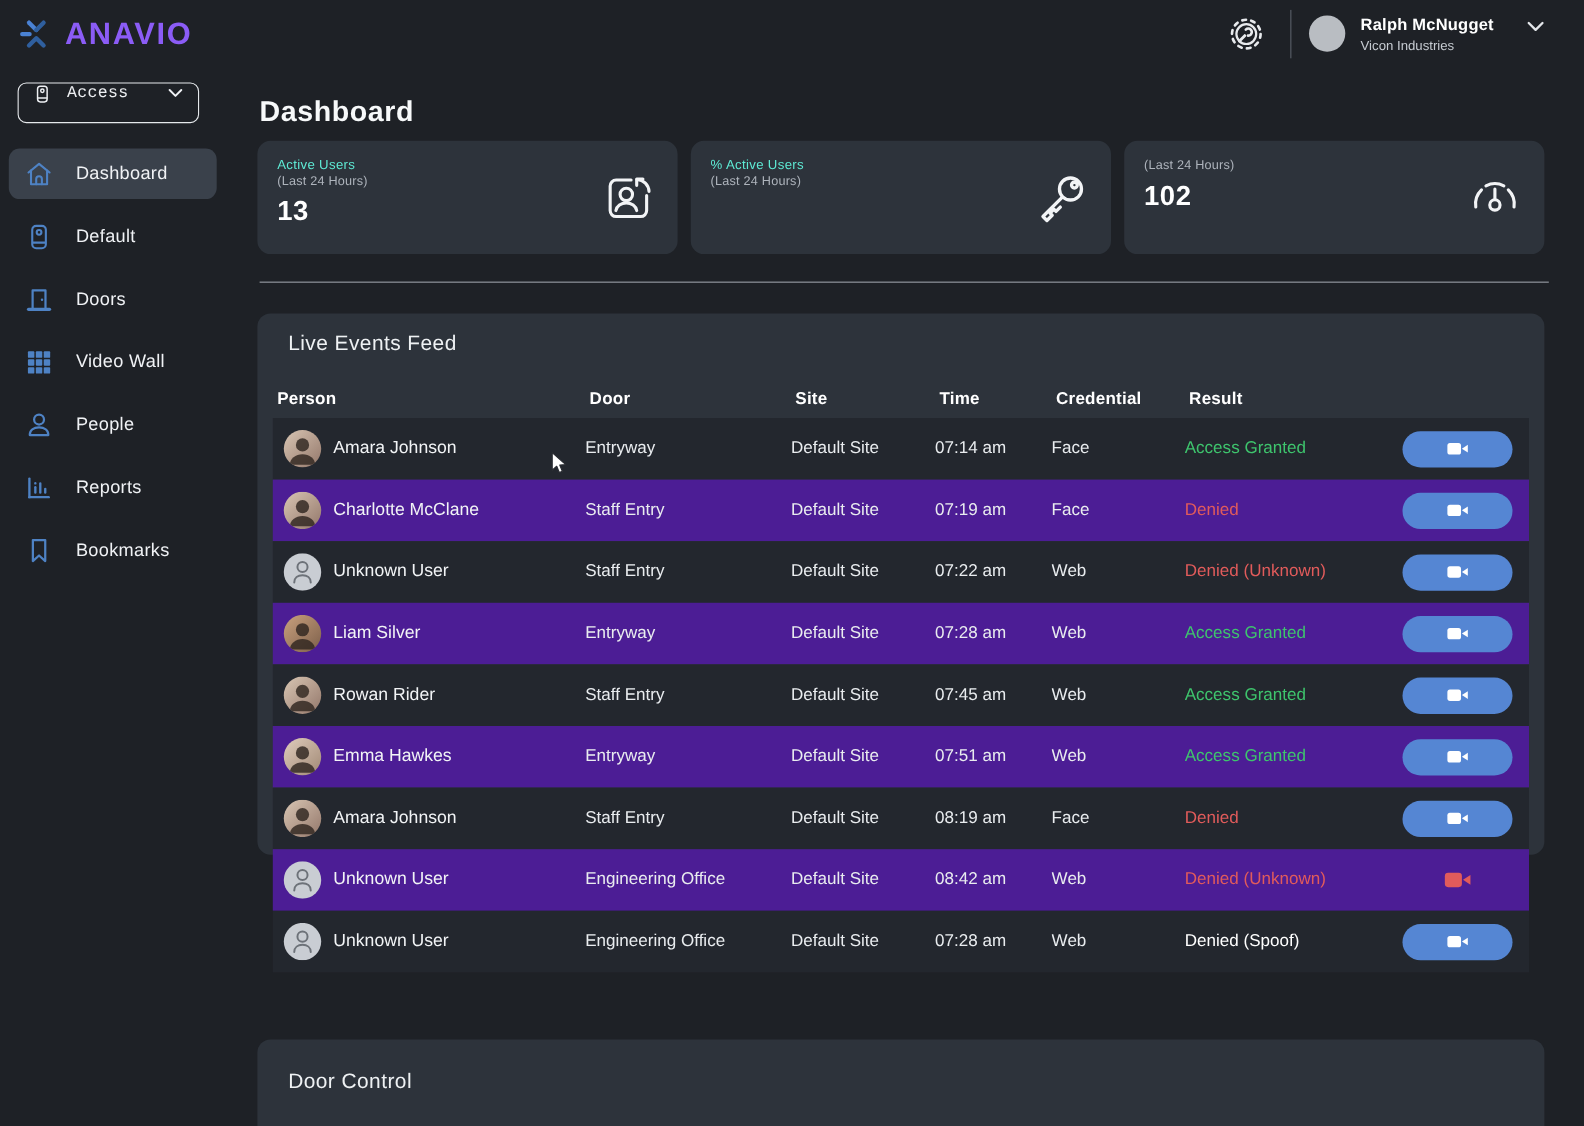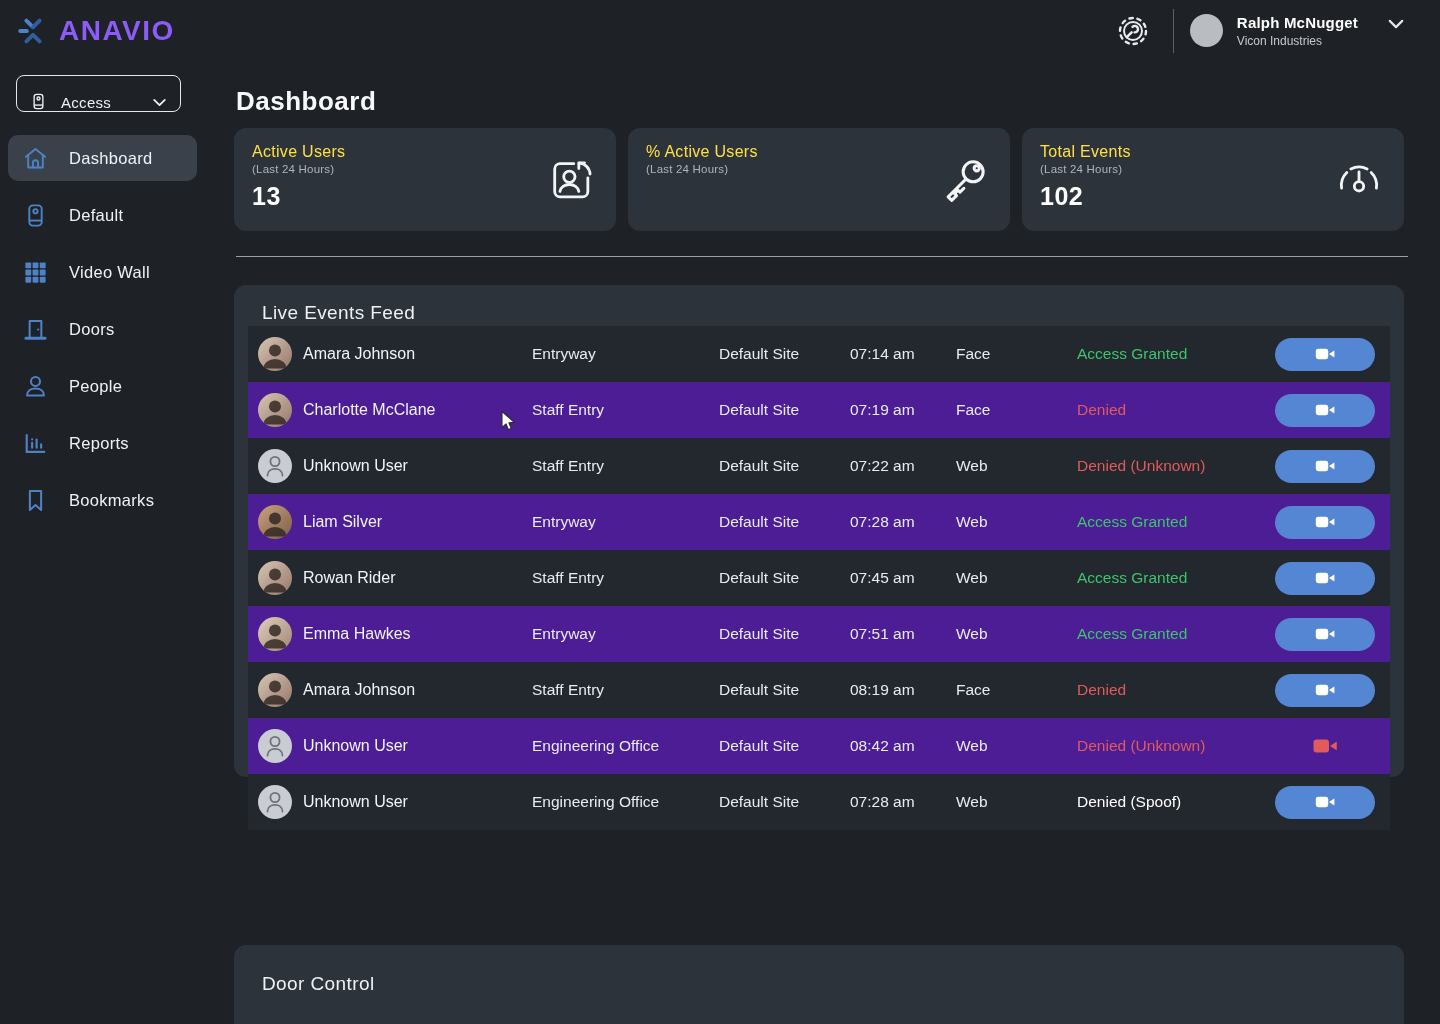--- a/index.html
+++ b/index.html
@@ -23,40 +23,40 @@
   .user-menu{display:flex;cursor:pointer}
   .avatar-top{width:33px;height:33px;border-radius:50%;background:#b9bdc2}
   .user-text{margin-left:14px}
   .user-name{font-size:15px;font-weight:700;color:#ffffff;letter-spacing:.2px}
   .user-org{font-size:12px;color:#c6cbd1;margin-top:3px}
   .top-chevron{margin-left:28px;width:20px;height:20px;color:#e3e6ea}
 
   
   .sidebar{position:absolute;top:62px;left:0;width:205px;bottom:0;padding:13px 8px 0;box-sizing:border-box}
   .module-btn{margin-left:8px;width:165px;height:37px;border:1.4px solid #e6e9ec;border-radius:8px;
-    background:transparent;display:flex;align-items:flex-end;padding:0 12px;box-sizing:border-box;
-    color:#eef0f3;cursor:pointer;font-family:Liberation Sans, sans-serif}
+    background:transparent;display:flex;align-items:flex-start;padding:0 12px;box-sizing:border-box;
+    color:#eef0f3;cursor:pointer;font-family:Liberation Mono, monospace}
   .module-icon{width:19px;height:19px;color:#eef0f3}
   .module-icon svg{width:100%;height:100%}
   .module-label{font-size:15px;margin-left:13px;letter-spacing:.3px}
   .module-chevron{margin-left:auto;width:17px;height:17px;color:#eef0f3}
   .side-nav{margin-top:23px;display:flex;flex-direction:column;gap:11px}
   .side-item{height:46px;border-radius:10px;display:flex;align-items:center;padding:0 14px;cursor:pointer}
   .side-item.active{background:#3a414b}
   .side-icon{width:27px;height:27px;color:#4e82c4;flex:none}
   .side-icon svg{width:100%;height:100%}
   .side-label{margin-left:20px;font-size:16.5px;color:#f0f2f5;letter-spacing:.3px}
 
   
   .main-title{position:absolute;left:236px;top:86px;font-size:26px;font-weight:700;letter-spacing:.5px;color:#f7f9fa}
 
   .stats{position:absolute;left:234px;top:128px;display:flex;gap:12px}
   .stat-card{width:382px;height:103px;background:#2d333b;border-radius:12px;position:relative;
     padding:15px 18px;box-sizing:border-box}
-  .stat-title{font-size:16px;color:#fde047;letter-spacing:.3px}
+  .stat-title{font-size:12px;color:#5eead4;letter-spacing:.3px}
   .stat-sub{font-size:11.5px;color:#aeb4bc;margin-top:2px;letter-spacing:.2px}
   .stat-value{font-size:25px;font-weight:800;margin-top:7px;letter-spacing:.5px;color:#ffffff}
   .stat-icon{position:absolute;right:20px;top:50%;transform:translateY(-50%);width:50px;height:50px;color:#f2f4f6}
   .stat-icon svg{width:100%;height:100%}
 
   .hr{position:absolute;left:236px;top:256px;width:1172px;height:1px;background:#9aa0a7}
 
   .events-card{position:absolute;left:234px;top:285px;width:1170px;height:492px;background:#2d333b;
     border-radius:12px;padding:17px 14px 14px;box-sizing:border-box}
   .events-title{font-size:19px;letter-spacing:.4px;color:#eef1f3;margin-left:14px}
@@ -164,43 +164,43 @@
           <svg viewBox="0 0 24 24" fill="none" stroke="currentColor" stroke-width="1.7">
             <rect x="6.5" y="3" width="11" height="18" rx="3.2"></rect>
             <circle cx="12" cy="8.2" r="1.9"></circle>
             <path d="M6.5 16.5 h11"></path>
           </svg>
         </span>
         <span class="side-label">Default</span>
       </div>
       <div class="side-item">
         <span class="side-icon">
+          <svg viewBox="0 0 24 24" fill="none" stroke="currentColor" stroke-width="1.8" stroke-linecap="round" stroke-linejoin="round">
+            <path d="M6.8 19.5 V4.5 H17.2 V19.5"></path>
+            <circle cx="14.4" cy="12" r="1" fill="currentColor" stroke="none"></circle>
+            <path d="M3.5 19.7 H20.5" stroke-width="2.6"></path>
+          </svg>
+        </span>
+        <span class="side-label">Doors</span>
+      </div>
+      <div class="side-item">
+        <span class="side-icon">
           <svg viewBox="0 0 24 24" fill="currentColor">
             <rect x="3" y="3" width="5.2" height="5.2" rx="0.7"></rect>
             <rect x="9.4" y="3" width="5.2" height="5.2" rx="0.7"></rect>
             <rect x="15.8" y="3" width="5.2" height="5.2" rx="0.7"></rect>
             <rect x="3" y="9.4" width="5.2" height="5.2" rx="0.7"></rect>
             <rect x="9.4" y="9.4" width="5.2" height="5.2" rx="0.7"></rect>
             <rect x="15.8" y="9.4" width="5.2" height="5.2" rx="0.7"></rect>
             <rect x="3" y="15.8" width="5.2" height="5.2" rx="0.7"></rect>
             <rect x="9.4" y="15.8" width="5.2" height="5.2" rx="0.7"></rect>
             <rect x="15.8" y="15.8" width="5.2" height="5.2" rx="0.7"></rect>
           </svg>
         </span>
         <span class="side-label">Video Wall</span>
-      </div>
-      <div class="side-item">
-        <span class="side-icon">
-          <svg viewBox="0 0 24 24" fill="none" stroke="currentColor" stroke-width="1.8" stroke-linecap="round" stroke-linejoin="round">
-            <path d="M6.8 19.5 V4.5 H17.2 V19.5"></path>
-            <circle cx="14.4" cy="12" r="1" fill="currentColor" stroke="none"></circle>
-            <path d="M3.5 19.7 H20.5" stroke-width="2.6"></path>
-          </svg>
-        </span>
-        <span class="side-label">Doors</span>
       </div>
       <div class="side-item">
         <span class="side-icon">
           <svg viewBox="0 0 24 24" fill="none" stroke="currentColor" stroke-width="1.8" stroke-linejoin="round">
             <circle cx="12" cy="7.5" r="4"></circle>
             <path d="M4.5 20 c0-4 3.2-6.2 7.5-6.2 s7.5 2.2 7.5 6.2 z"></path>
           </svg>
         </span>
         <span class="side-label">People</span>
       </div>
@@ -250,39 +250,47 @@
     <div class="stat-sub">(Last 24 Hours)</div>
     <span class="stat-icon">
         <svg viewBox="0 0 46 46" fill="none" stroke="currentColor" stroke-width="2.8" stroke-linecap="round" stroke-linejoin="round">
           <circle cx="30.5" cy="15.5" r="9.2"></circle>
           <circle cx="33.8" cy="12.2" r="2.4"></circle>
           <path d="M23.5 22.5 L7.5 38.5 L10.8 41.8 L15.2 37.4 L13.4 35.6 L16.6 32.4 L18.4 34.2 L22 30.6"></path>
         </svg>
       </span>
   </div>
   <div class="stat-card">
-    <div class="stat-title">Total Events</div>
     <div class="stat-sub">(Last 24 Hours)</div>
     <div class="stat-value">102</div>
     <span class="stat-icon">
         <svg viewBox="0 0 46 46" fill="none" stroke="currentColor" stroke-width="2.6" stroke-linecap="round">
           <path d="M7 30.5 A16.5 16.5 0 0 1 11.8 16.2"></path>
           <path d="M15.5 12.8 A16.5 16.5 0 0 1 30.5 12.8"></path>
           <path d="M34.2 16.2 A16.5 16.5 0 0 1 39 30.5"></path>
           <path d="M23 15.5 V24.2"></path>
           <circle cx="23" cy="28.8" r="4.3"></circle>
         </svg>
       </span>
   </div>
 </div>
 
 <div class="hr"></div>
 
 <div class="events-card">
   <div class="events-title">Live Events Feed</div>
+  <div class="events-header grid-cols" id="events-header">
+      <div class="hcell">Person</div>
+      <div class="hcell">Door</div>
+      <div class="hcell">Site</div>
+      <div class="hcell">Time</div>
+      <div class="hcell">Credential</div>
+      <div class="hcell">Result</div>
+      <div class="hcell"></div>
+    </div>
   <div class="events-body" id="events-body">
       <div class="event-row grid-cols odd">
         <div class="cell person">
           <span class="avatar known av-b">
             <svg viewBox="0 0 34 34">
               <circle cx="17" cy="13.5" r="6" fill="rgba(48,38,32,0.82)"></circle>
               <path d="M5.5 31.5 a11.5 9.5 0 0 1 23 0 z" fill="rgba(48,38,32,0.82)"></path>
             </svg>
           </span>
           <span class="pname">Amara Johnson</span>

